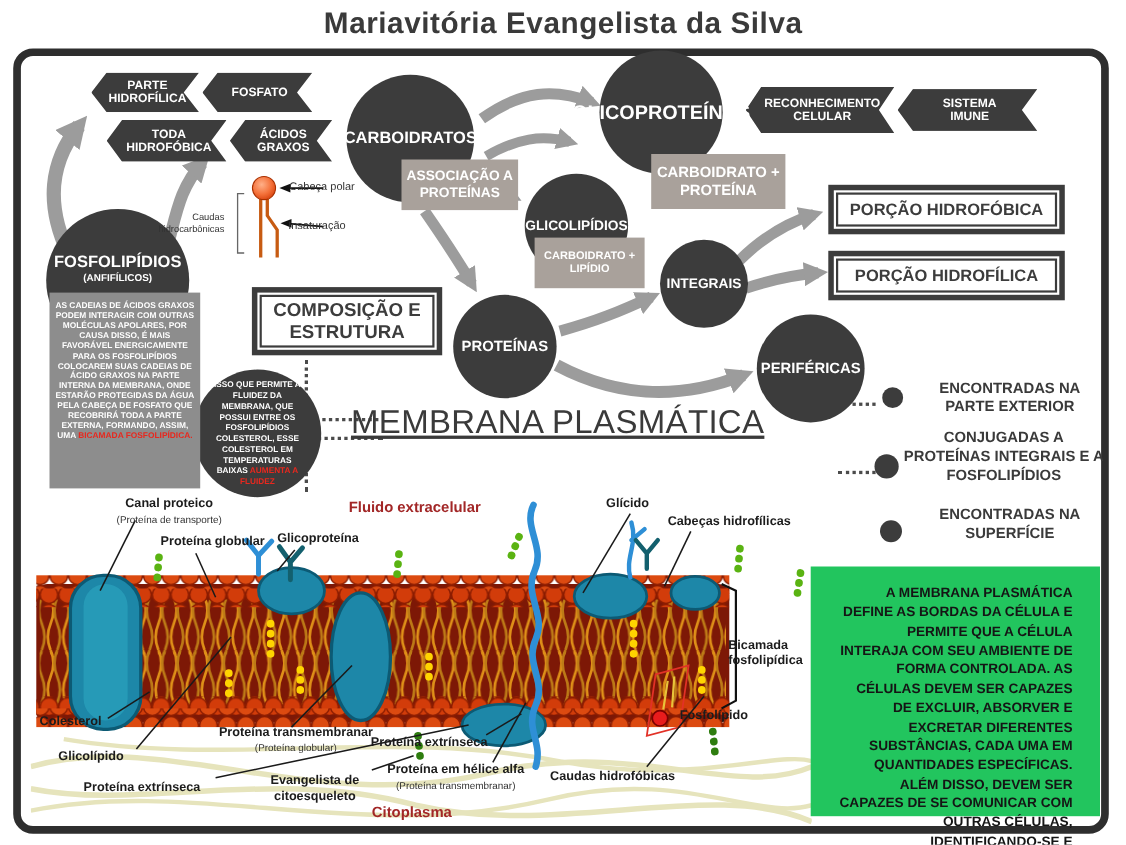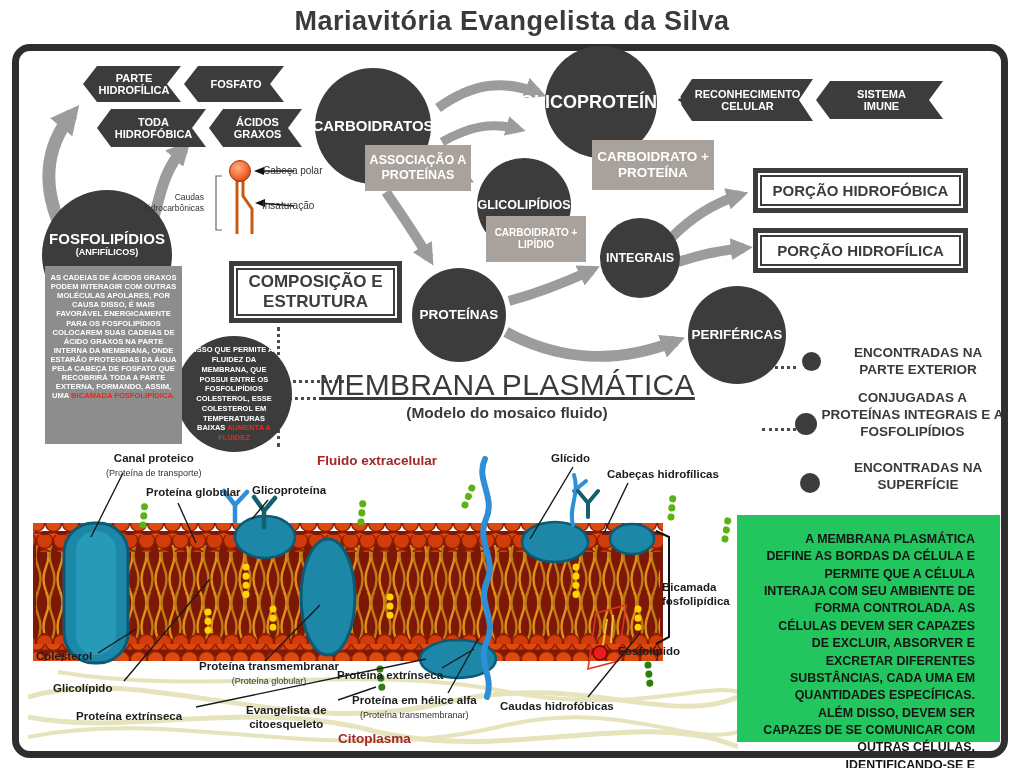--- a/index.html
+++ b/index.html
@@ -133,21 +133,20 @@
 <div class="abs obox" style="left:753px;top:228px;width:215px;height:45px;font-size:15px">
     <span>PORÇÃO HIDROFÍLICA</span>
   </div>
 
 <div class="abs note-gray" style="left:45px;top:266px;width:137px;height:178px">
   <span>AS CADEIAS DE ÁCIDOS GRAXOS PODEM INTERAGIR COM OUTRAS MOLÉCULAS APOLARES, POR CAUSA DISSO, É MAIS FAVORÁVEL ENERGICAMENTE PARA OS FOSFOLIPÍDIOS COLOCAREM SUAS CADEIAS DE ÁCIDO GRAXOS NA PARTE INTERNA DA MEMBRANA, ONDE ESTARÃO PROTEGIDAS DA ÁGUA PELA CABEÇA DE FOSFATO QUE RECOBRIRÁ TODA A PARTE EXTERNA, FORMANDO, ASSIM, UMA </span><span class="red">BICAMADA FOSFOLIPÍDICA.</span>
 </div>
 
 <div class="abs heading">
   <div class="main">MEMBRANA PLASMÁTICA</div>
-  <div class="sub">(Modelo do mosaico fluido)</div>
 </div>
 
 <div class="abs bullet-dot" style="left:802px;top:352px;width:19px;height:19px"></div>
 <div class="abs bullet-text" style="left:838px;top:345px;width:160px">ENCONTRADAS NA PARTE EXTERIOR</div>
 <div class="abs bullet-dot" style="left:795px;top:413px;width:22px;height:22px"></div>
 <div class="abs bullet-text" style="left:820px;top:390px;width:185px">CONJUGADAS A PROTEÍNAS INTEGRAIS E A FOSFOLIPÍDIOS</div>
 <div class="abs bullet-dot" style="left:800px;top:473px;width:20px;height:20px"></div>
 <div class="abs bullet-text" style="left:838px;top:460px;width:160px">ENCONTRADAS NA SUPERFÍCIE</div>
 
 <svg class="abs" style="left:202px;top:156px;z-index:2" width="130" height="80" viewBox="0 0 130 80">

